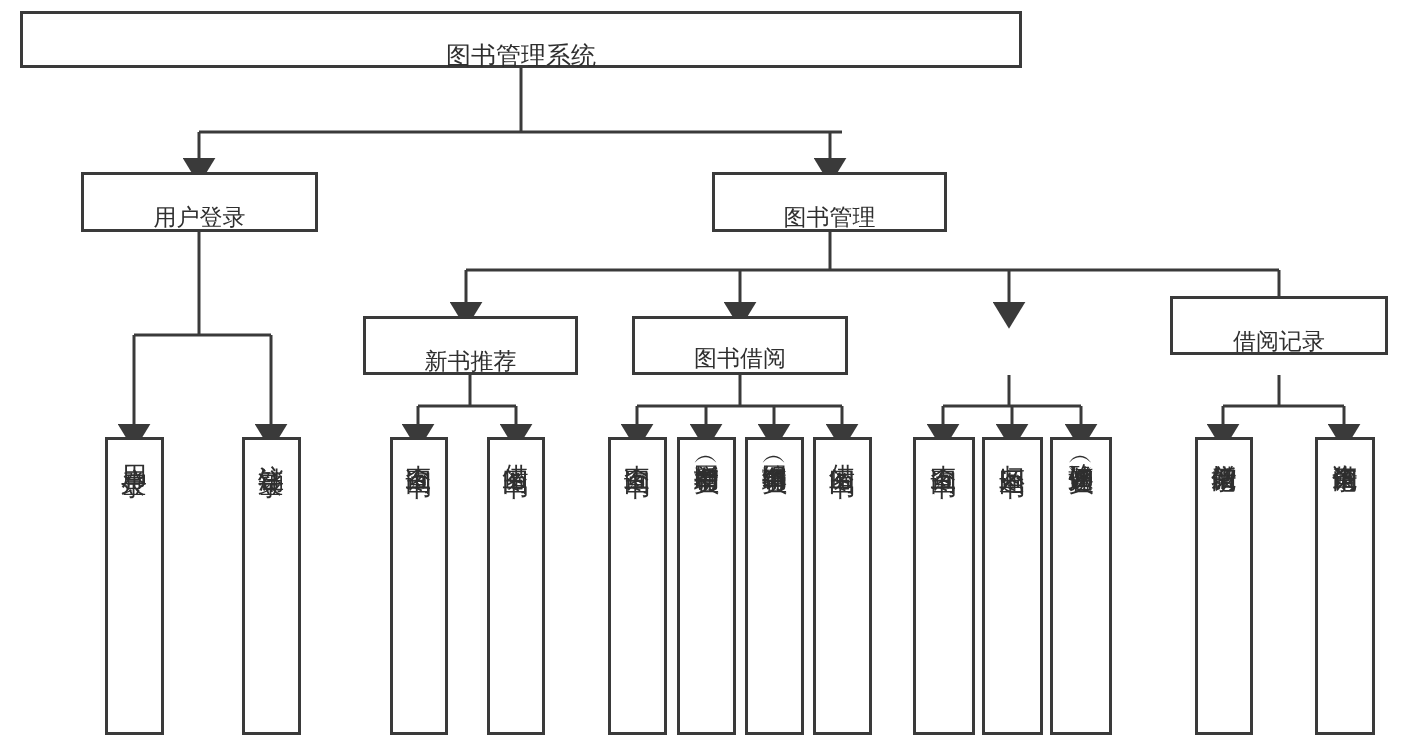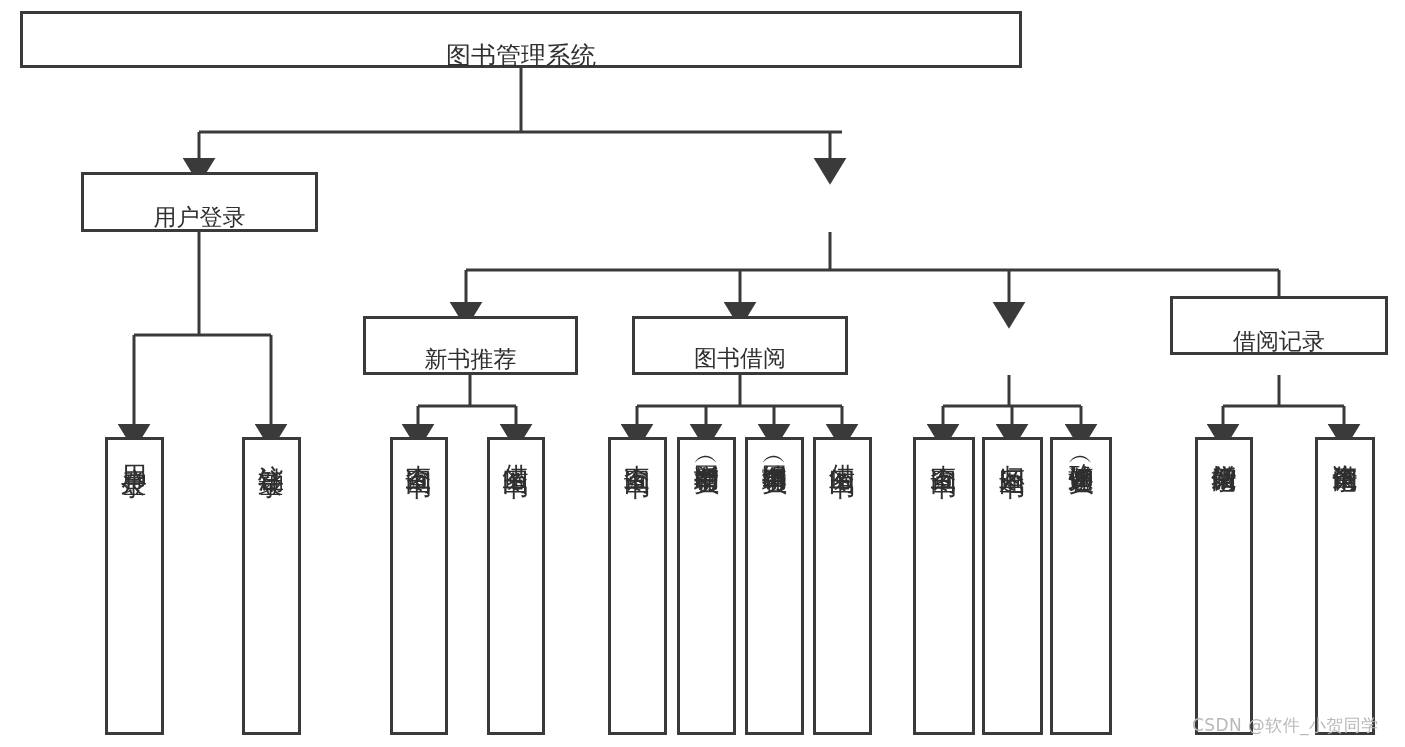--- a/index.html
+++ b/index.html
@@ -109,22 +109,25 @@
     </g>
   </svg>
 
   <div class="node h root" style="left:20px;top:11px;width:1002px;height:57px;">
     <span class="lbl">图书管理系统</span>
   </div>
 
   <div class="node h" style="left:81px;top:172px;width:237px;height:60px;">
     <span class="lbl">用户登录</span>
   </div>
+  <div class="node h" style="left:712px;top:172px;width:235px;height:60px;">
+    <span class="lbl">图书管理</span>
+  </div>
 
-  <div class="node h" style="left:363px;top:316px;width:215px;height:59px;font-family:Liberation Mono, monospace;">
+  <div class="node h" style="left:363px;top:316px;width:215px;height:59px;">
     <span class="lbl">新书推荐</span>
   </div>
   <div class="node h" style="left:632px;top:316px;width:216px;height:59px;align-items:flex-end;">
     <span class="lbl">图书借阅</span>
   </div>
   <div class="node h" style="left:1170px;top:296px;width:218px;height:59px;">
     <span class="lbl">借阅记录</span>
   </div>
 
   <div class="node v" style="left:105px;top:437px;width:59px;height:298px;">
@@ -164,14 +167,13 @@
     <span class="lbl">确认归还（管理员）</span>
   </div>
 
   <div class="node v small" style="left:1195px;top:437px;width:58px;height:298px;">
     <span class="lbl">新增借阅记录</span>
   </div>
   <div class="node v small" style="left:1315px;top:437px;width:60px;height:298px;">
     <span class="lbl">查询借阅记录</span>
   </div>
 
-  <div id="watermark">CSDN @软件_小贺同学</div>
 </div>
 
 </body></html>

